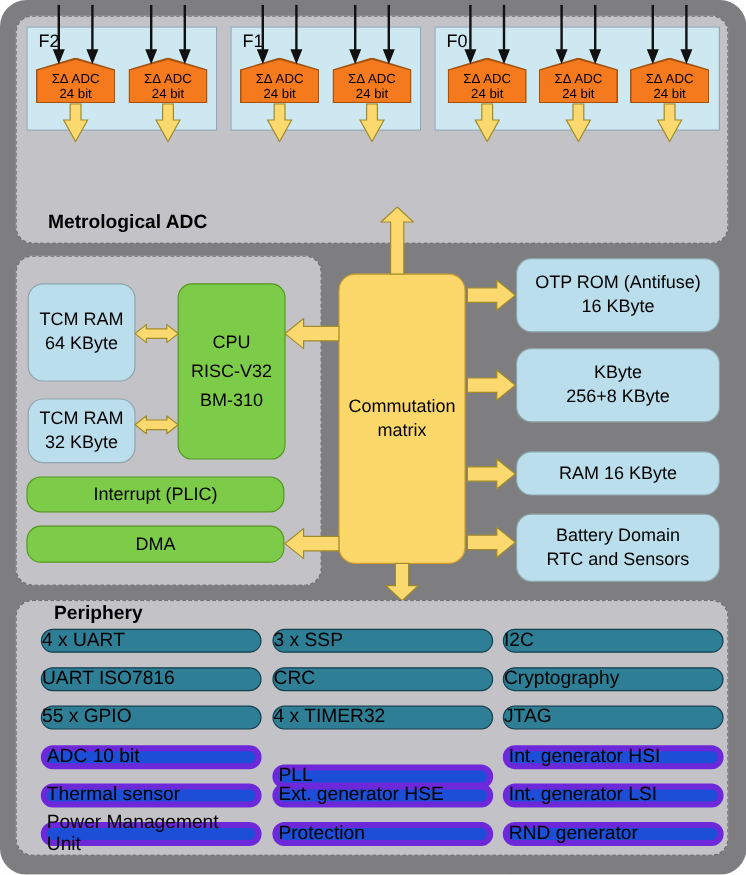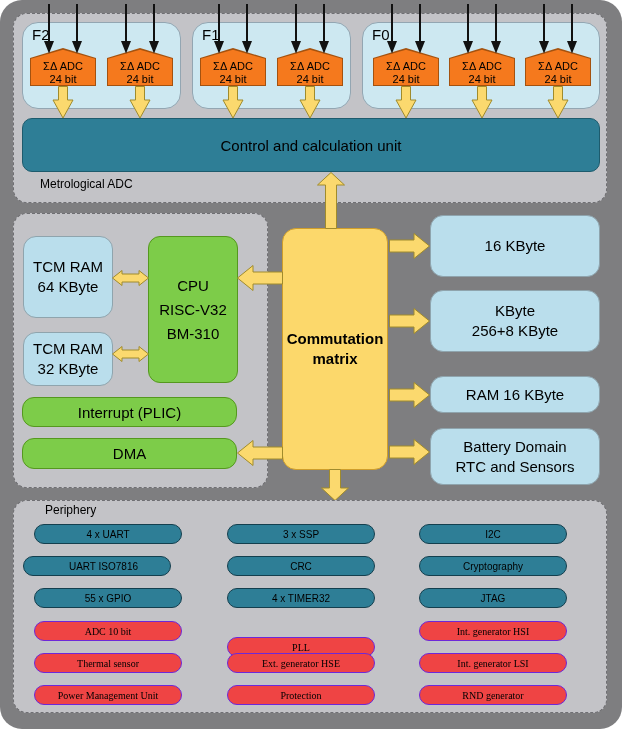--- a/index.html
+++ b/index.html
@@ -1,41 +1,41 @@
 <!DOCTYPE html>
 <html><head>
 <meta charset="utf-8">
 <style>
   html,body{margin:0;padding:0;background:#ffffff;}
   body{font-family:"Liberation Sans", sans-serif;color:#000;}
   #canvas{position:relative;width:622px;height:729px;background:#fff;overflow:hidden;}
   .abs{position:absolute;}
   .frame{left:0;top:0;width:622px;height:729px;background:#7e7e80;border-radius:22px;}
   .panel{background:#c3c3c7;border:1px dashed #6f6f73;border-radius:14px;box-sizing:border-box;}
-  .fbox{background:#cde8f1;border:1px solid #93a6b2;border-radius:16px;box-sizing:border-box;}
+  .fbox{background:#cde8f1;border:1px solid #93a6b2;border-radius:0;box-sizing:border-box;}
   .flabel{font-size:15px;padding:3px 0 0 9px;}
   .pent{width:66px;height:38px;clip-path:polygon(0 26%,50% 0,100% 26%,100% 100%,0 100%);background:#a4520f;}
   .pent-in{position:absolute;inset:1px;clip-path:polygon(0 27%,50% 2%,100% 27%,100% 100%,0 100%);
            background:#f5791d;font-size:11px;line-height:12.5px;text-align:center;padding-top:11px;box-sizing:border-box;}
   .tealbar{background:#2e7e96;border:1px solid #1d5b6d;border-radius:10px;box-sizing:border-box;
            display:flex;align-items:center;justify-content:center;font-size:15px;}
-  .seclabel{font-size:12px;}
+  .seclabel{font-size:16px;font-weight:bold;}
   .blue{background:#badeec;border:1px solid #8fa4ad;border-radius:13px;box-sizing:border-box;
         display:flex;flex-direction:column;align-items:center;justify-content:center;text-align:center;
         font-size:15px;line-height:20px;}
   .green{background:#7dcc49;border:1px solid #55981f;border-radius:12px;box-sizing:border-box;
          display:flex;flex-direction:column;align-items:center;justify-content:center;text-align:left;
          font-size:15px;line-height:21px;}
   .matrix{background:#fcd86b;border:1px solid #cf9e2b;border-radius:14px;box-sizing:border-box;
           display:flex;flex-direction:column;align-items:center;justify-content:center;text-align:center;
-          font-size:15px;line-height:20px;font-weight:bold;}
-  .pill{position:absolute;width:148px;height:20px;border-radius:11px;box-sizing:border-box;
-        display:flex;align-items:center;justify-content:center;font-size:10px;}
+          font-size:15px;line-height:20px;}
+  .pill{position:absolute;width:184px;height:20px;border-radius:11px;box-sizing:border-box;
+        display:flex;align-items:center;justify-content:flex-start;font-size:16px;}
   .pill.teal{background:#2e7e96;border:1px solid #143f4e;}
-  .pill.orange{background:#ef4444;border:1px solid #6d28d9;font-family:Liberation Serif, serif;}
+  .pill.orange{background:#1d4ed8;border:5px solid #6d28d9;}
 </style>
 </head>
 <body>
 
 <div id="canvas">
   <div class="abs frame"></div>
 
   <div class="abs panel" style="left:13px;top:13px;width:594px;height:190px;"></div>
 
   <div class="abs fbox" style="left:22px;top:22px;width:159px;height:87px;">
@@ -149,23 +149,20 @@
   <svg class="abs" style="left:395px;top:86px;" width="22" height="33">
       <polygon points="6.5,0.5 15.5,0.5 15.5,14 21,14 11,32 1,14 6.5,14" fill="#fbd96e" stroke="#a08b2c"></polygon>
     </svg>
   <svg class="abs" style="left:471px;top:86px;" width="22" height="33">
       <polygon points="6.5,0.5 15.5,0.5 15.5,14 21,14 11,32 1,14 6.5,14" fill="#fbd96e" stroke="#a08b2c"></polygon>
     </svg>
   <svg class="abs" style="left:547px;top:86px;" width="22" height="33">
       <polygon points="6.5,0.5 15.5,0.5 15.5,14 21,14 11,32 1,14 6.5,14" fill="#fbd96e" stroke="#a08b2c"></polygon>
     </svg>
 
-  <div class="abs tealbar" style="left:22px;top:118px;width:578px;height:54px;">
-    <span>Control and calculation unit</span>
-  </div>
   <div class="abs seclabel" style="left:40px;top:177px;">Metrological ADC</div>
 
   <div class="abs panel" style="left:13px;top:213px;width:255px;height:275px;"></div>
 
   <div class="abs blue" style="left:23px;top:236px;width:90px;height:82px;">
     <div>TCM RAM</div>
     <div>64 KByte</div>
   </div>
   <div class="abs blue" style="left:23px;top:332px;width:90px;height:54px;">
     <div>TCM RAM</div>
@@ -214,20 +211,21 @@
       <polygon points="0.5,7 25,7 25,0.5 40.5,13 25,25.5 25,19 0.5,19" fill="#fbd96e" stroke="#a08b2c"></polygon>
     </svg>
   <svg class="abs" style="left:389px;top:382px;" width="41" height="26">
       <polygon points="0.5,7 25,7 25,0.5 40.5,13 25,25.5 25,19 0.5,19" fill="#fbd96e" stroke="#a08b2c"></polygon>
     </svg>
   <svg class="abs" style="left:389px;top:439px;" width="41" height="26">
       <polygon points="0.5,7 25,7 25,0.5 40.5,13 25,25.5 25,19 0.5,19" fill="#fbd96e" stroke="#a08b2c"></polygon>
     </svg>
 
   <div class="abs blue" style="left:430px;top:215px;width:170px;height:62px;">
+    <div>OTP ROM (Antifuse)</div>
     <div>16 KByte</div>
   </div>
   <div class="abs blue" style="left:430px;top:290px;width:170px;height:62px;">
     <div>KByte</div>
     <div>256+8 KByte</div>
   </div>
   <div class="abs blue" style="left:430px;top:376px;width:170px;height:37px;">
     <div>RAM 16 KByte</div>
   </div>
   <div class="abs blue" style="left:430px;top:428px;width:170px;height:57px;">
@@ -241,21 +239,21 @@
   <div class="pill teal" style="left:34px;top:524px;">
       <span>4 x UART</span>
     </div>
   <div class="pill teal" style="left:227px;top:524px;">
       <span>3 x SSP</span>
     </div>
   <div class="pill teal" style="left:419px;top:524px;">
       <span>I2C</span>
     </div>
 
-  <div class="pill teal" style="left:23px;top:556px;padding-left:13px;">
+  <div class="pill teal" style="left:34px;top:556px;">
       <span>UART ISO7816</span>
     </div>
   <div class="pill teal" style="left:227px;top:556px;">
       <span>CRC</span>
     </div>
   <div class="pill teal" style="left:419px;top:556px;">
       <span>Cryptography</span>
     </div>
 
   <div class="pill teal" style="left:34px;top:588px;">

